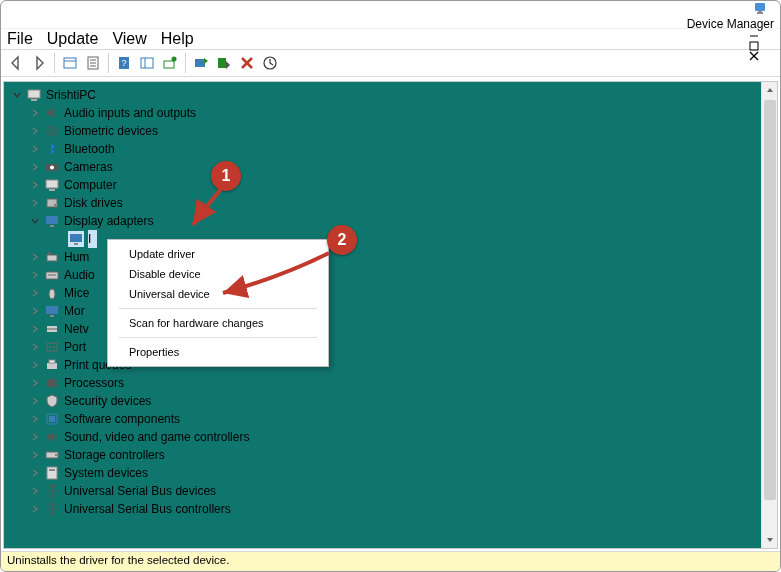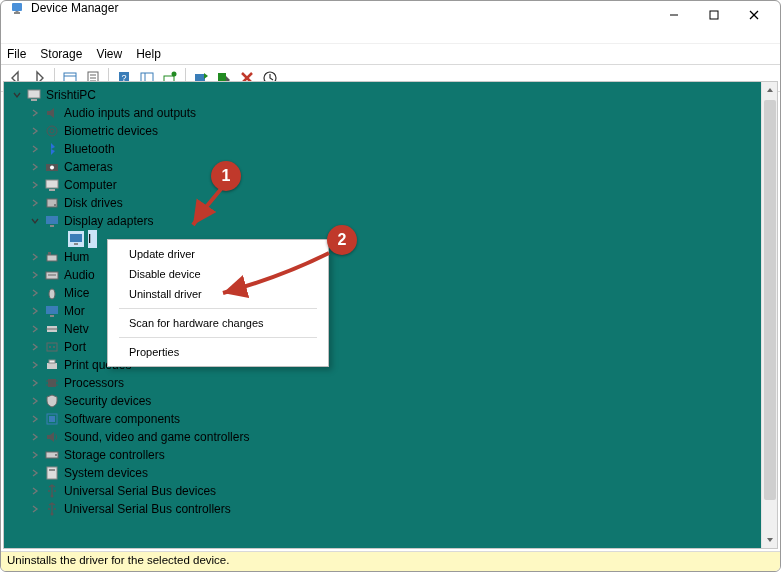--- a/index.html
+++ b/index.html
@@ -12,37 +12,38 @@
     width: 781px;
     height: 572px;
     overflow: hidden;
     border: 1px solid #999;
     border-radius: 6px;
     position: relative;
   }
   
   .titlebar {
     display: flex;
-    align-items: flex-start;
-    height: 43px;
+    align-items: flex-end;
+    height: 28px;
     padding: 0 6px 0 8px;
     border-bottom: 1px solid #f0f0f0;
+    flex-direction: column;
   }
   .titlebar .app-icon { width:16px; height:16px; display:inline-flex; align-items:center; justify-content:center; margin-right:6px; }
   .titlebar .title { flex: 1; font-size: 12px; }
   .win-btn { width: 40px; height: 28px; display:flex; align-items:center; justify-content:center; color:#222; }
   .win-btn svg { width:10px; height:10px; }
   
   .menubar {
     display: flex;
     align-items: center;
     height: 20px;
     padding: 0 6px;
     gap: 14px;
-    font-size: 12px;
+    font-size: 16px;
   }
   .menubar span { cursor: default; }
   
   .toolbar {
     display: flex;
     align-items: center;
     height: 28px;
     border-top: 1px solid #d9d9d9;
     border-bottom: 1px solid #d9d9d9;
     padding: 0 4px;
@@ -148,21 +149,21 @@
   <div class="win-btn">
       <svg viewBox="0 0 10 10">
         <line x1="1" y1="1" x2="9" y2="9" stroke="#000" stroke-width="1.2"></line>
         <line x1="9" y1="1" x2="1" y2="9" stroke="#000" stroke-width="1.2"></line>
       </svg>
     </div>
 </div>
 
 <div class="menubar">
   <span>File</span>
-  <span>Storage</span>
+  <span>Update</span>
   <span>View</span>
   <span>Help</span>
 </div>
 
 <div class="toolbar">
   <div class="tb-btn">
       <svg viewBox="0 0 16 16">
         <path d="M10 2 L4 8 L10 14 Z" fill="none" stroke="#555" stroke-width="1.4"></path>
       </svg>
     </div>
@@ -583,21 +584,21 @@
         <svg width="8" height="8" viewBox="0 0 8 8">
           <path d="M1 2 L4 6 L7 2 Z" fill="#666"></path>
         </svg>
       </div>
   </div>
 </div>
 
 <div class="ctx">
   <div class="ctx-item">Update driver</div>
   <div class="ctx-item">Disable device</div>
-  <div class="ctx-item">Uninstall driver</div>
+  <div class="ctx-item">Universal device</div>
   <div class="ctx-sep"></div>
   <div class="ctx-item">Scan for hardware changes</div>
   <div class="ctx-sep"></div>
   <div class="ctx-item ctx-bold">Properties</div>
 </div>
 
 <div class="badge" style="left:210px; top:160px;">1</div>
 <div class="badge" style="left:326px; top:224px;">2</div>
 
 <svg class="arrow" style="left:180px; top:180px;" width="60" height="60">

